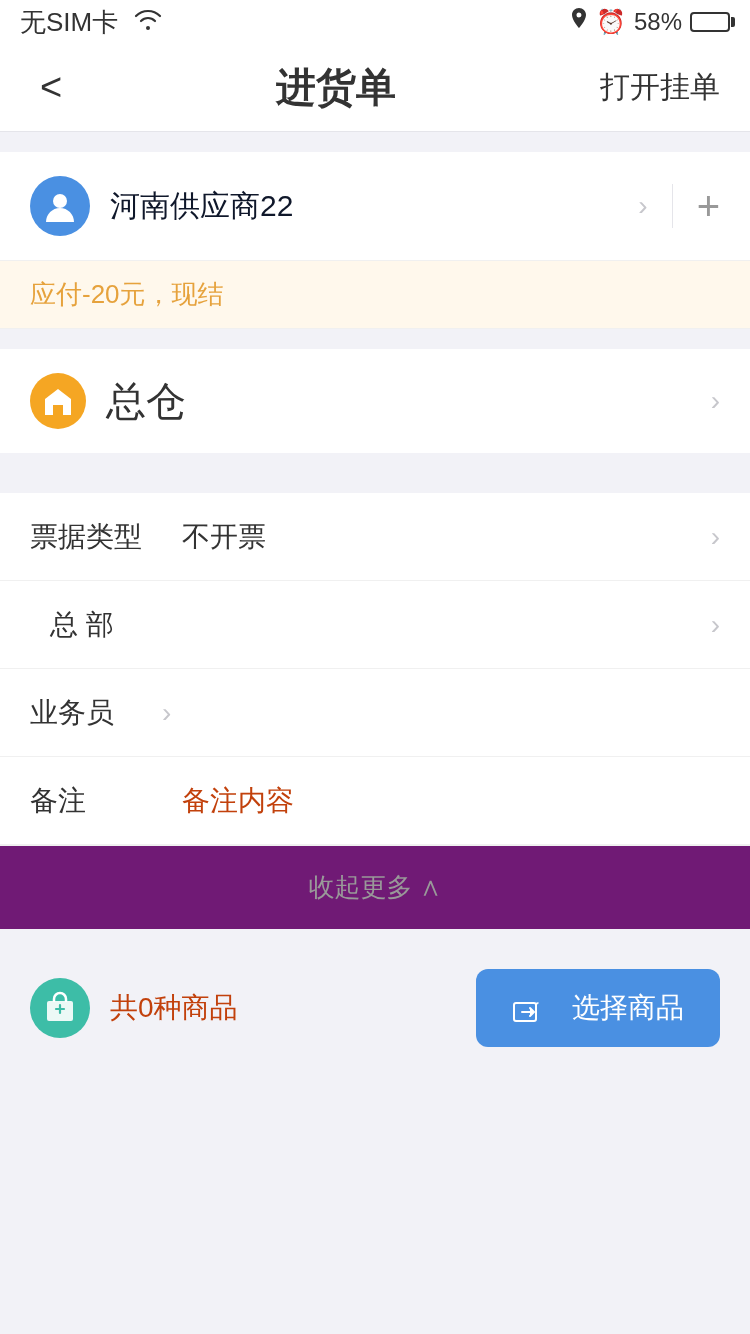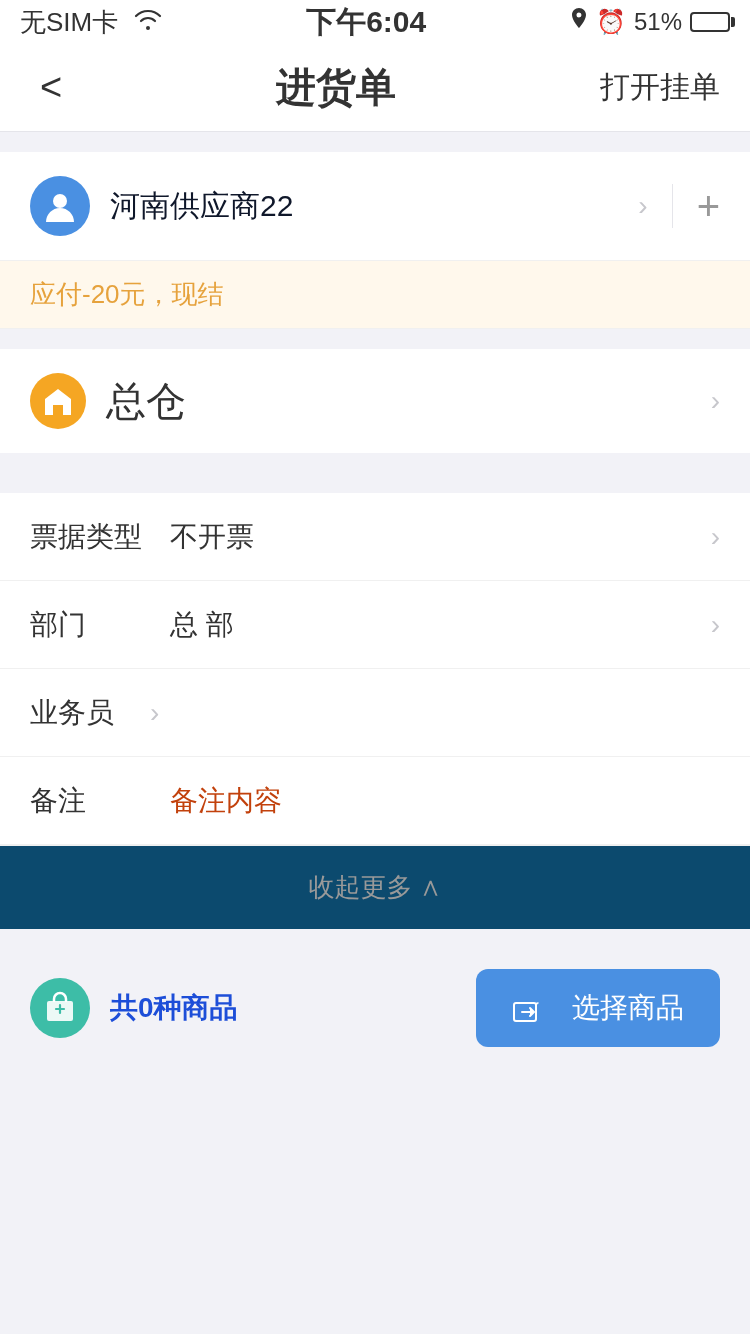--- a/index.html
+++ b/index.html
@@ -154,20 +154,21 @@
       background: #fff;
       margin-top: 20px;
     }
     .form-row {
       display: flex;
       align-items: center;
       padding: 0 30px;
       min-height: 88px;
       border-bottom: 1px solid #f0f0f0;
       background: #fff;
+      gap: 12px;
     }
     .form-row:last-child {
       border-bottom: none;
     }
     .form-label {
       font-size: 28px;
       color: #333;
       width: 120px;
       flex-shrink: 0;
     }
@@ -176,21 +177,21 @@
       font-size: 28px;
       color: #333;
       padding-left: 20px;
     }
     .form-value.placeholder {
       color: #c2410c;
     }
 
     
     .collapse-row {
-      background: #0c4a6e;
+      background: #701a75;
       display: flex;
       align-items: center;
       justify-content: center;
       padding: 24px 30px;
       font-size: 26px;
       color: #999;
       cursor: pointer;
       border-top: 1px solid #f0f0f0;
     }
 
@@ -207,22 +208,21 @@
       width: 60px; height: 60px;
       border-radius: 50%;
       background: #3dbda7;
       display: flex; align-items: center; justify-content: center;
       margin-right: 20px;
       flex-shrink: 0;
     }
     .product-count-icon svg { width: 34px; height: 34px; }
     .product-count-text {
       font-size: 28px;
-      color: #1d4ed8;
-      font-weight: bold;
+      color: #c2410c;
     }
     .left-product {
       display: flex;
       align-items: center;
     }
     .select-btn {
       background: #4a90e2;
       color: #fff;
       font-size: 28px;
       padding: 20px 36px;
@@ -242,29 +242,28 @@
   <div class="status-left">
     <span>无SIM卡</span>
     <span>
       <svg width="28" height="22" viewBox="0 0 28 22" fill="none">
         <path d="M14 17a2 2 0 1 1 0 4 2 2 0 0 1 0-4z" fill="#333"></path>
         <path d="M7 12c1.9-1.9 4.5-3 7-3s5.1 1.1 7 3" stroke="#333" stroke-width="2.2" fill="none" stroke-linecap="round"></path>
         <path d="M2 7c3.2-3.2 7.6-5 12-5s8.8 1.8 12 5" stroke="#333" stroke-width="2.2" fill="none" stroke-linecap="round"></path>
       </svg>
     </span>
   </div>
-  <div class="status-center">下午6:04</div>
   <div class="status-right">
     <span>
       <svg width="18" height="22" viewBox="0 0 18 22" fill="#333">
           <path d="M9 0C5.13 0 2 3.13 2 7c0 5.25 7 13 7 13s7-7.75 7-13c0-3.87-3.13-7-7-7zm0 9.5A2.5 2.5 0 1 1 9 4.5a2.5 2.5 0 0 1 0 5z"></path>
         </svg>
     </span>
     <span>⏰</span>
-    <span>51%</span>
+    <span>58%</span>
     <span class="battery-icon">
       <span class="battery-fill"></span>
     </span>
   </div>
 </div>
 
 <div class="nav-bar">
   <span class="nav-back">&lt;</span>
   <span class="nav-title">进货单</span>
   <span class="nav-action">打开挂单</span>
@@ -307,21 +306,20 @@
 
 <div class="form-section">
 
   <div class="form-row">
     <span class="form-label">票据类型</span>
     <span class="form-value">不开票</span>
     <span class="chevron-icon">›</span>
   </div>
 
   <div class="form-row">
-    <span class="form-label">部门</span>
     <span class="form-value">总 部</span>
     <span class="chevron-icon">›</span>
   </div>
 
   <div class="form-row">
     <span class="form-label">业务员</span>
     <span class="chevron-icon">›</span>
   </div>
 
   <div class="form-row">

